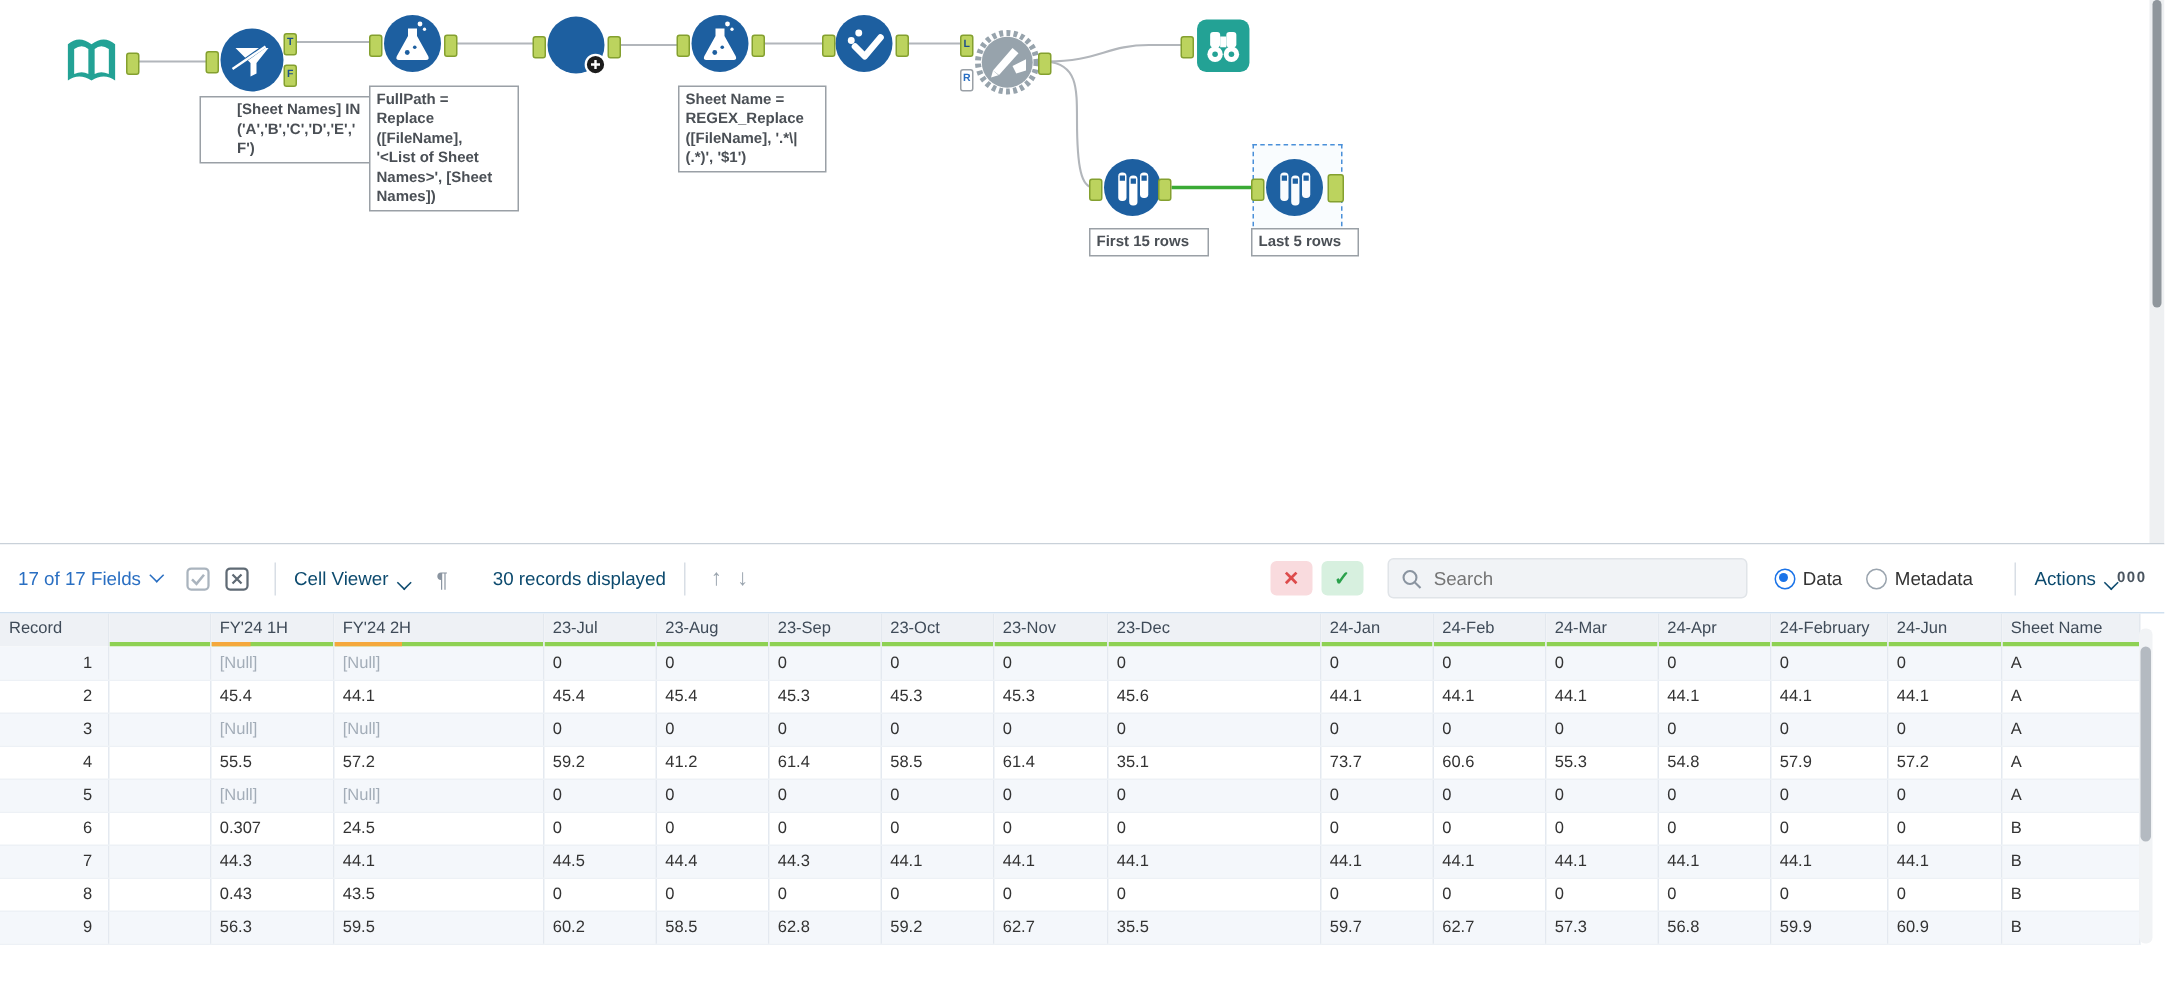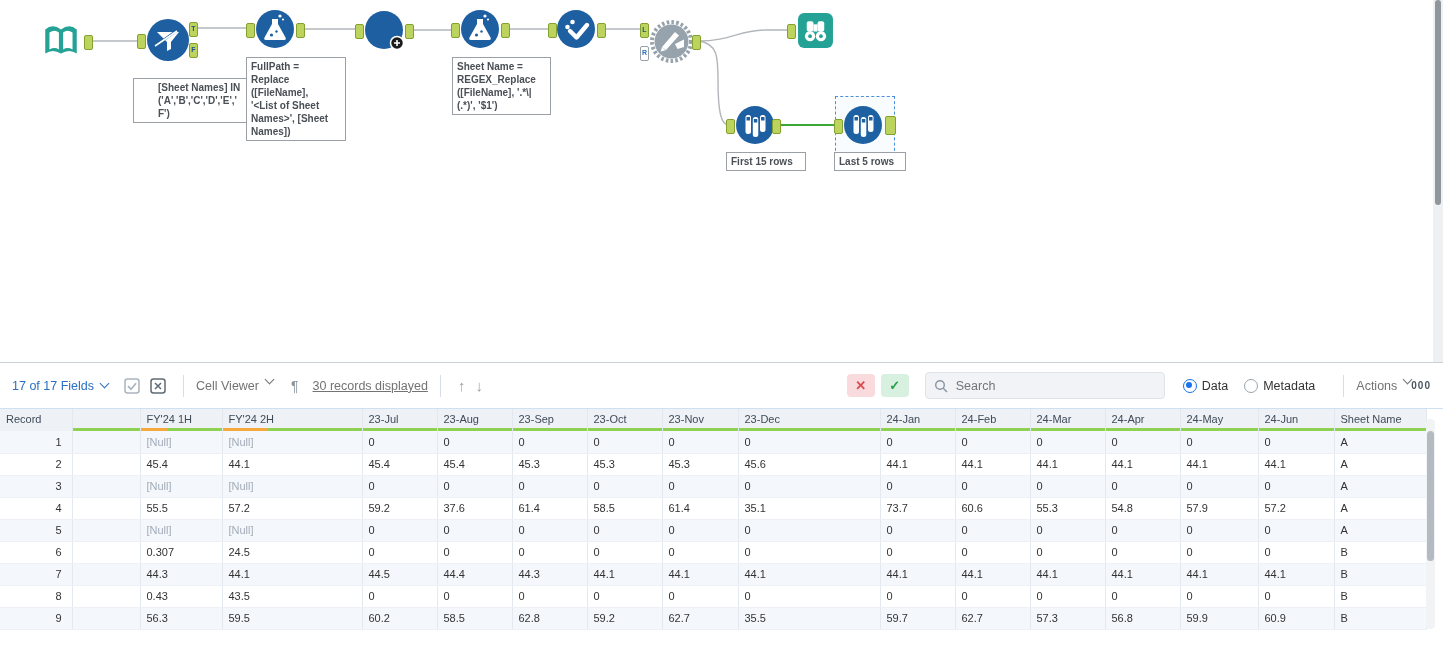--- a/index.html
+++ b/index.html
@@ -38,21 +38,21 @@
   .icon-btn{display:inline-flex;align-items:center;justify-content:center;width:22px;height:22px;cursor:pointer;}
   .kebab{font-size:15px;color:#5a6570;}
   .toolbar{
     height:45px;display:flex;align-items:center;padding:0 12px;
     border-bottom:1px solid #cfe0f0;background:#fff;font-size:12.5px;
   }
   .tb-link{color:#2a6fc2;display:inline-flex;align-items:center;cursor:pointer;}
   .chev{display:inline-block;width:6px;height:6px;border-right:1.6px solid currentColor;border-bottom:1.6px solid currentColor;transform:rotate(45deg);margin:-3px 0 1px 7px;}
   .tb-sep{width:1px;height:22px;background:#d8dee5;margin:0 12px;}
   .tb-ico{margin:0 5px;display:inline-flex;align-items:center;}
-  .tb-text{color:#737373;display:inline-flex;align-items:flex-start;}
+  .tb-text{color:#0c4a6e;display:inline-flex;align-items:flex-end;}
   .pilcrow{color:#8a94a0;font-size:14px;margin:0 8px 0 2px;}
   .arrow{color:#9aa4ae;font-size:15px;margin:0 5px;cursor:pointer;}
   .xbtn{width:28px;height:23px;border-radius:4px;background:#f9dbde;color:#dd4b4b;display:flex;align-items:center;justify-content:center;font-size:13px;font-weight:bold;cursor:pointer;margin-right:6px;}
   .vbtn{width:28px;height:23px;border-radius:4px;background:#d7f0df;color:#2aa14b;display:flex;align-items:center;justify-content:center;font-size:13px;font-weight:bold;cursor:pointer;margin-right:16px;}
   .search{
     width:222px;height:25px;border:1px solid #e0e4e8;background:#f1f3f6;border-radius:4px;
     display:flex;align-items:center;padding:0 8px;margin-right:18px;
   }
   .search input{border:none;background:transparent;outline:none;font-size:12.5px;color:#444;width:100%;font-family:"Liberation Sans",sans-serif;}
   .radio{display:inline-flex;align-items:center;margin-right:16px;cursor:pointer;}
@@ -111,21 +111,21 @@
     <svg width="44" height="44" viewBox="0 0 44 44">
       <circle cx="22" cy="22" r="21" fill="#1d5fa0"></circle>
       <path d="M11 14 L33 14 L25 24 L25 31 L21 33 L21 24 Z" fill="#fff"></path>
       <path d="M9 28 L33 11" stroke="#1d5fa0" stroke-width="2.5"></path>
       <path d="M9 28 L31 13" stroke="#fff" stroke-width="1.6"></path>
     </svg>
   </div>
   <div class="anchor" style="left:137px;top:34px;"></div>
   <div class="anchor" style="left:189px;top:22px;">T</div>
   <div class="anchor" style="left:189px;top:43px;">F</div>
-  <div class="annot" style="left:133px;top:78px;width:105px;padding-left:24px;">[Sheet Names] IN
+  <div class="annot" style="left:133px;top:64px;width:105px;padding-left:24px;">[Sheet Names] IN
 ('A','B','C','D','E','
 F')</div>
 
   <div class="tool" style="left:255px;top:9px;">
     <svg width="40" height="40" viewBox="0 0 40 40">
       <circle cx="20" cy="20" r="19" fill="#1d5fa0"></circle>
       <path d="M17 10 h6 v5 l7.5 13.5 q1 2.5 -1.5 2.5 h-18 q-2.5 0 -1.5 -2.5 L17 15 Z" fill="#fff"></path>
       <circle cx="25" cy="7" r="1.6" fill="#fff"></circle>
         <circle cx="28" cy="10.5" r="1.1" fill="#fff"></circle>
       <circle cx="16.5" cy="26" r="1.6" fill="#1d5fa0"></circle>
@@ -261,21 +261,21 @@
           <rect x="1" y="1" width="14" height="14" rx="2.5" fill="none" stroke="#5f6a74" stroke-width="1.5"></rect>
           <path d="M5 5 l6 6 M11 5 l-6 6" stroke="#5f6a74" stroke-width="1.5"></path>
         </svg>
     </span>
     <span class="tb-sep"></span>
     <span class="tb-text">
       <span>Cell Viewer</span>
         <span class="chev"></span>
     </span>
     <span class="pilcrow" style="margin-left:18px;">¶</span>
-    <span class="tb-text" style="margin-left:6px;text-decoration:underline;">30 records displayed</span>
+    <span class="tb-text" style="margin-left:22px;">30 records displayed</span>
     <span class="tb-sep"></span>
     <span class="arrow">↑</span>
     <span class="arrow">↓</span>
     <span style="flex:1;"></span>
     <span class="xbtn">✕</span>
     <span class="vbtn">✓</span>
     <span class="search">
       <svg width="14" height="14" viewBox="0 0 14 14" style="margin-right:6px;flex:none;">
           <circle cx="6" cy="6" r="4.3" fill="none" stroke="#8a94a0" stroke-width="1.4"></circle>
           <path d="M9.3 9.3 L13 13" stroke="#8a94a0" stroke-width="1.4"></path>
@@ -332,21 +332,21 @@
             <th><span>23-Jul</span><div class="qbar"></div></th>
             <th><span>23-Aug</span><div class="qbar"></div></th>
             <th><span>23-Sep</span><div class="qbar"></div></th>
             <th><span>23-Oct</span><div class="qbar"></div></th>
             <th><span>23-Nov</span><div class="qbar"></div></th>
             <th><span>23-Dec</span><div class="qbar"></div></th>
             <th><span>24-Jan</span><div class="qbar"></div></th>
             <th><span>24-Feb</span><div class="qbar"></div></th>
             <th><span>24-Mar</span><div class="qbar"></div></th>
             <th><span>24-Apr</span><div class="qbar"></div></th>
-            <th><span>24-May</span><div class="qbar"></div></th>
+            <th><span>24-February</span><div class="qbar"></div></th>
             <th><span>24-Jun</span><div class="qbar"></div></th>
             <th><span>Sheet Name</span><div class="qbar"></div></th>
           </tr>
         </thead>
       <tbody>
           <tr>
             <td class="record">1</td>
             <td></td>
             <td class="null">[Null]</td>
             <td class="null">[Null]</td>
@@ -401,21 +401,21 @@
             <td>0</td>
             <td>0</td>
             <td>A</td>
           </tr>
           <tr>
             <td class="record">4</td>
             <td></td>
             <td>55.5</td>
             <td>57.2</td>
             <td>59.2</td>
-            <td>37.6</td>
+            <td>41.2</td>
             <td>61.4</td>
             <td>58.5</td>
             <td>61.4</td>
             <td>35.1</td>
             <td>73.7</td>
             <td>60.6</td>
             <td>55.3</td>
             <td>54.8</td>
             <td>57.9</td>
             <td>57.2</td>

